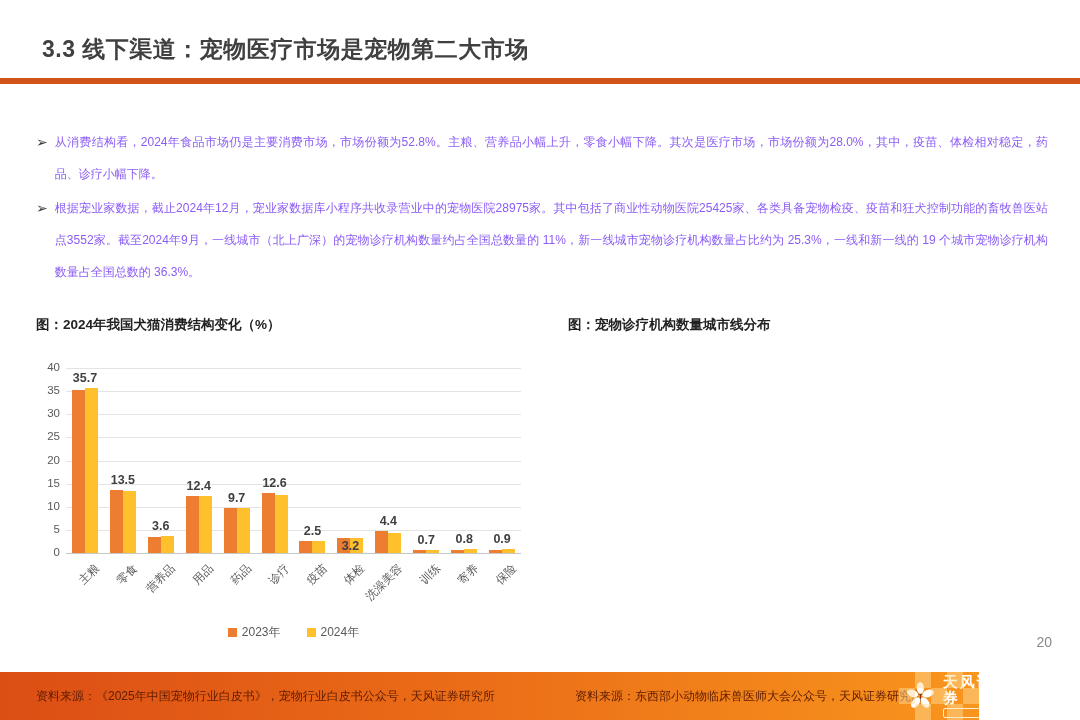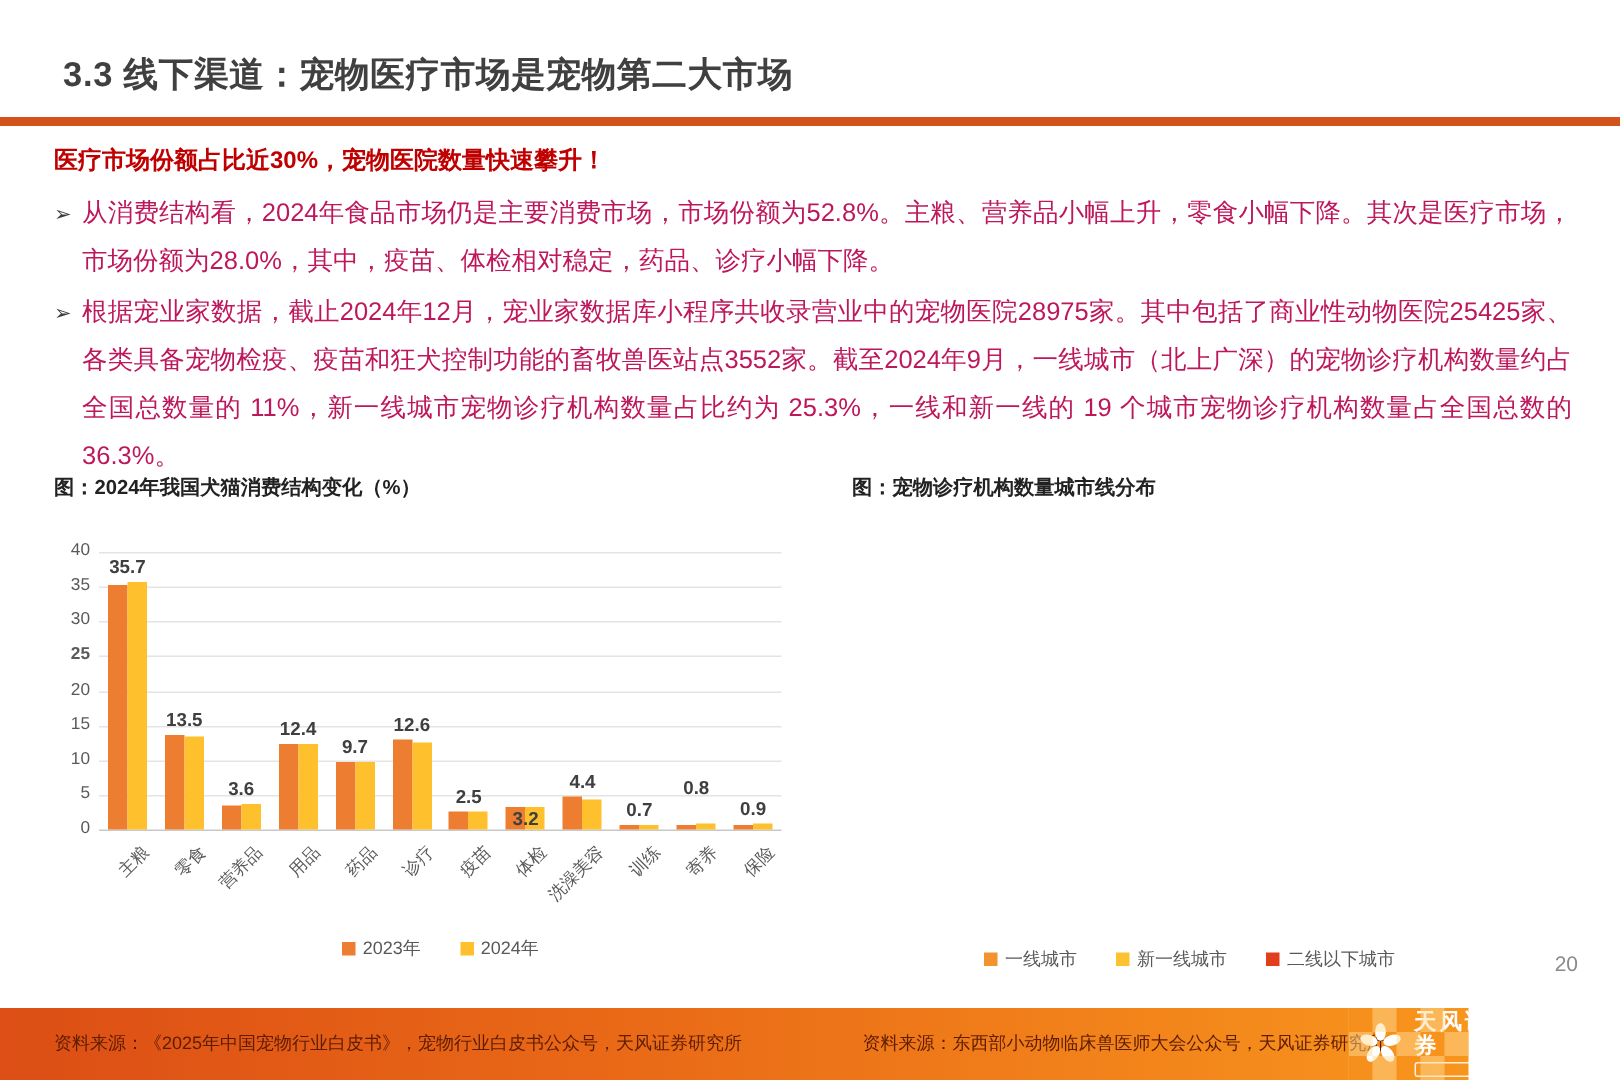--- a/index.html
+++ b/index.html
@@ -19,21 +19,21 @@
 
   
   .headline{
     position:absolute;left:36px;top:97px;margin:0;
     font-size:16px;font-weight:bold;color:#c00000;
   }
   .bullets{position:absolute;left:36px;top:126px;width:1012px;}
   .bullet{display:flex;gap:7px;margin-bottom:2px;}
   .bullet-marker{flex:0 0 auto;font-size:14px;line-height:32px;color:#3d3d3d;}
   .bullet-text{
-    font-size:17px;line-height:32px;color:#be185d;text-align:justify;
+    font-size:12px;line-height:32px;color:#8b5cf6;text-align:justify;
   }
 
   
   .chart-caption{
     position:absolute;margin:0;font-size:13.5px;font-weight:bold;color:#222222;
   }
   .caption-bar{left:36px;top:316px;}
   .caption-pie{left:568px;top:316px;}
 
   
@@ -100,21 +100,20 @@
   }
 </style>
 </head>
 <body>
 
 <div class="slide">
 
   <h1 class="page-title">3.3 线下渠道：宠物医疗市场是宠物第二大市场</h1>
   <div class="title-rule"></div>
 
-  <p class="headline">医疗市场份额占比近30%，宠物医院数量快速攀升！</p>
 
   <div class="bullets">
     <div class="bullet">
       <span class="bullet-marker">➢</span>
       <span class="bullet-text">从消费结构看，2024年食品市场仍是主要消费市场，市场份额为52.8%。主粮、营养品小幅上升，零食小幅下降。其次是医疗市场，市场份额为28.0%，其中，疫苗、体检相对稳定，药品、诊疗小幅下降。</span>
     </div>
     <div class="bullet">
       <span class="bullet-marker">➢</span>
       <span class="bullet-text">根据宠业家数据，截止2024年12月，宠业家数据库小程序共收录营业中的宠物医院28975家。其中包括了商业性动物医院25425家、各类具备宠物检疫、疫苗和狂犬控制功能的畜牧兽医站点3552家。截至2024年9月，一线城市（北上广深）的宠物诊疗机构数量约占全国总数量的 11%，新一线城市宠物诊疗机构数量占比约为 25.3%，一线和新一线的 19 个城市宠物诊疗机构数量占全国总数的 36.3%。</span>
     </div>
@@ -211,21 +210,21 @@
             <div class="bar" style="height: 3.2px; background: rgb(237, 125, 49);"></div>
             <div class="bar" style="height: 3.2px; background: rgb(255, 192, 46);"></div>
             <div class="dlabel" style="bottom: 6.2375px;">0.7</div>
             <div class="xanchor">
               <span class="xlabel">训练</span>
             </div>
           </div>
           <div class="bar-group">
             <div class="bar" style="height: 3.2px; background: rgb(237, 125, 49);"></div>
             <div class="bar" style="height: 3.7px; background: rgb(255, 192, 46);"></div>
-            <div class="dlabel" style="bottom: 21px;">0.8</div>
+            <div class="dlabel" style="bottom: 7px;">0.8</div>
             <div class="xanchor">
               <span class="xlabel">寄养</span>
             </div>
           </div>
           <div class="bar-group">
             <div class="bar" style="height: 2.8px; background: rgb(237, 125, 49);"></div>
             <div class="bar" style="height: 4.2px; background: rgb(255, 192, 46);"></div>
             <div class="dlabel" style="bottom: 7.1625px;">0.9</div>
             <div class="xanchor">
               <span class="xlabel">保险</span>
@@ -241,40 +240,26 @@
         <div class="legend-item">
           <div class="legend-swatch" style="background: rgb(255, 192, 46);"></div>
           <div class="legend-label">2024年</div>
         </div>
       </div>
   <div class="ytick" style="top: 202px;">0</div>
       <div class="ytick" style="top: 178.875px;">5</div>
       <div class="ytick" style="top: 155.75px;">10</div>
       <div class="ytick" style="top: 132.625px;">15</div>
       <div class="ytick" style="top: 109.5px;">20</div>
-      <div class="ytick" style="top: 86.375px; font-weight: bold;">25</div>
+      <div class="ytick" style="top: 86.375px;">25</div>
       <div class="ytick" style="top: 63.25px;">30</div>
       <div class="ytick" style="top: 40.125px;">35</div>
       <div class="ytick" style="top: 17px;">40</div>
     </div>
 
-  <div id="pie-legend" class="legend">
-      <div class="legend-item">
-        <div class="legend-swatch" style="background: rgb(242, 147, 47);"></div>
-        <div class="legend-label">一线城市</div>
-      </div>
-      <div class="legend-item">
-        <div class="legend-swatch" style="background: rgb(253, 194, 48);"></div>
-        <div class="legend-label">新一线城市</div>
-      </div>
-      <div class="legend-item">
-        <div class="legend-swatch" style="background: rgb(226, 62, 29);"></div>
-        <div class="legend-label">二线以下城市</div>
-      </div>
-    </div>
 
   <div class="page-number">20</div>
 
   <div class="footer">
     <span class="footer-source left">资料来源：《2025年中国宠物行业白皮书》，宠物行业白皮书公众号，天风证券研究所</span>
     <span class="footer-source right">资料来源：东西部小动物临床兽医师大会公众号，天风证券研究所</span>
     <div class="footer-logo">
       <svg width="34" height="34" viewBox="0 0 36 36">
         <g fill="#ffffff">
           <ellipse cx="18" cy="8.5" rx="4.2" ry="7"></ellipse>

